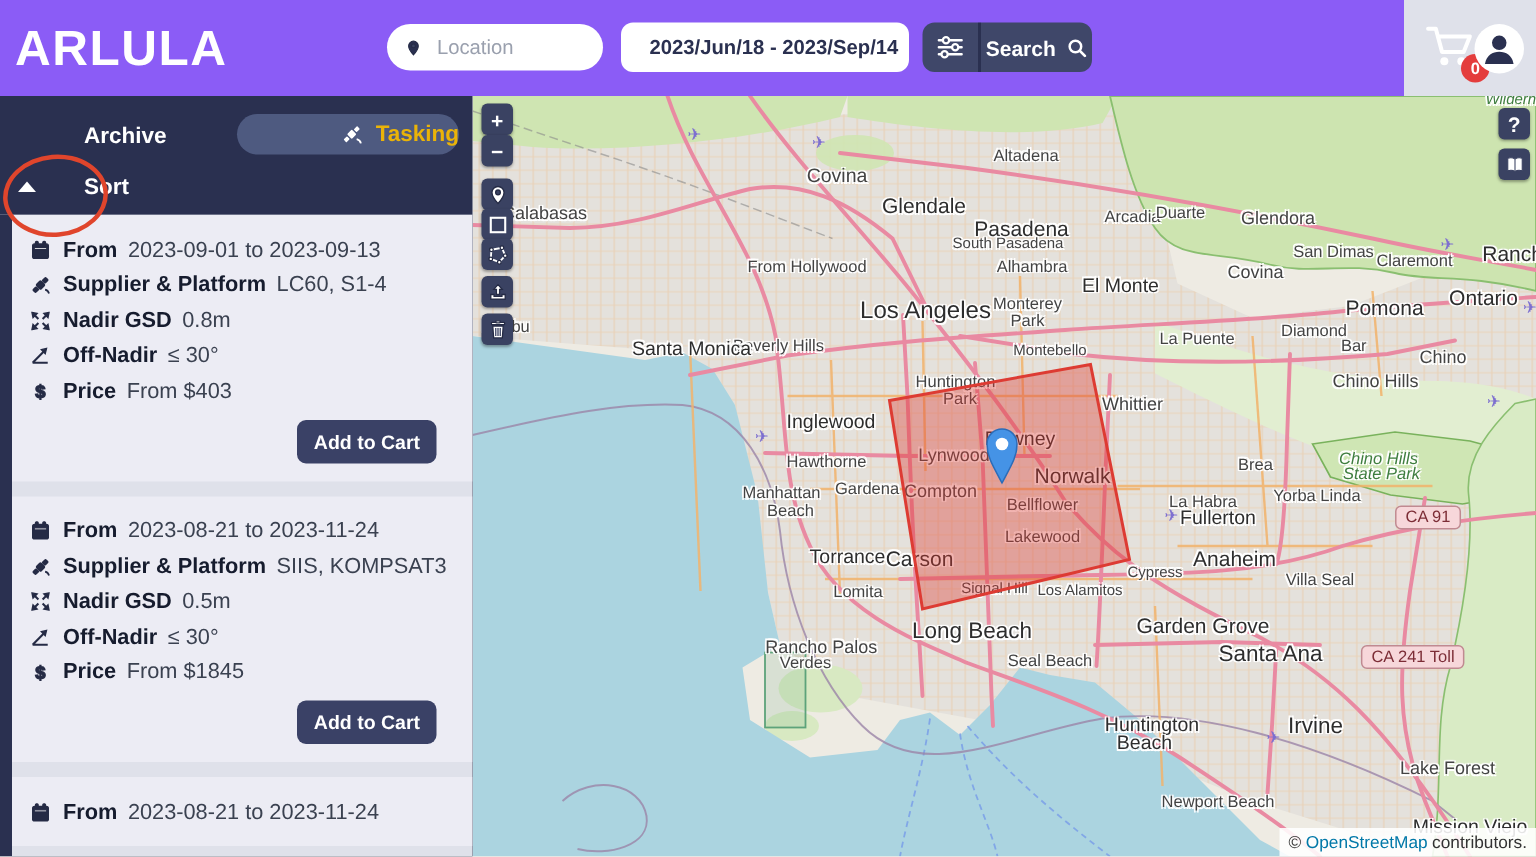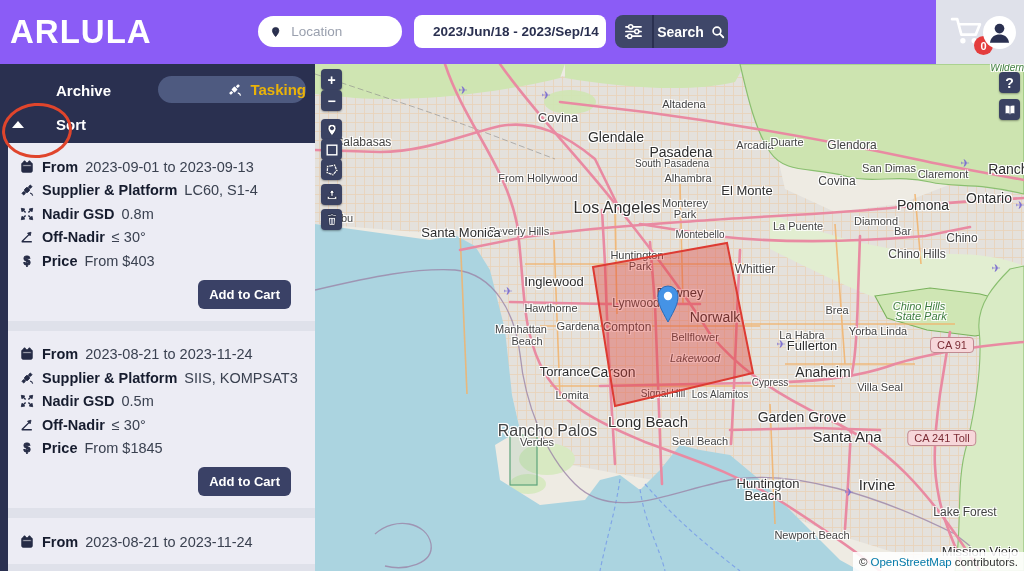--- a/index.html
+++ b/index.html
@@ -456,27 +456,27 @@
       <span class="maplabel city" style="left: 250px; top: 307px; font-size: 13px;">Torrance</span>
       <span class="maplabel" style="left: 257px; top: 331px; font-size: 11px;">Lomita</span>
       <span class="maplabel city" style="left: 298px; top: 308px; font-size: 14px;">Carson</span>
       <span class="maplabel" style="left: 312px; top: 263px; font-size: 12px;">Compton</span>
       <span class="maplabel" style="left: 321px; top: 239px; font-size: 12px;">Lynwood</span>
       <span class="maplabel" style="left: 322px; top: 191px; font-size: 11px;">Huntington</span>
       <span class="maplabel" style="left: 325px; top: 202px; font-size: 11px;">Park</span>
       <span class="maplabel city" style="left: 365px; top: 228px; font-size: 13px;">Downey</span>
       <span class="maplabel city" style="left: 400px; top: 253px; font-size: 14px;">Norwalk</span>
       <span class="maplabel" style="left: 380px; top: 273px; font-size: 11px;">Bellflower</span>
-      <span class="maplabel" style="left: 380px; top: 294px; font-size: 11px; font-style: italic;">Lakewood</span>
+      <span class="maplabel" style="left: 380px; top: 294px; font-size: 11px;">Lakewood</span>
       <span class="maplabel" style="left: 348px; top: 329px; font-size: 10px;">Signal Hill</span>
       <span class="maplabel" style="left: 405px; top: 330px; font-size: 10px;">Los Alamitos</span>
       <span class="maplabel" style="left: 427px; top: 318px; font-size: 10px; margin-left: 28px;">Cypress</span>
       <span class="maplabel city" style="left: 333px; top: 357px; font-size: 15px;">Long Beach</span>
       <span class="maplabel" style="left: 385px; top: 377px; font-size: 11px;">Seal Beach</span>
-      <span class="maplabel" style="left: 222px; top: 367px; font-size: 16px; padding-left: 21px;">Rancho Palos</span>
+      <span class="maplabel" style="left: 222px; top: 367px; font-size: 12px; padding-left: 21px;">Rancho Palos</span>
       <span class="maplabel" style="left: 222px; top: 378px; font-size: 11px;">Verdes</span>
       <span class="maplabel city" style="left: 487px; top: 353px; font-size: 14px;">Garden Grove</span>
       <span class="maplabel city" style="left: 532px; top: 372px; font-size: 15px;">Santa Ana</span>
       <span class="maplabel city" style="left: 508px; top: 308px; font-size: 14px;">Anaheim</span>
       <span class="maplabel city" style="left: 497px; top: 281px; font-size: 13px; text-align: right;">Fullerton</span>
       <span class="maplabel" style="left: 565px; top: 323px; font-size: 11px;">Villa Seal</span>
       <span class="maplabel city" style="left: 562px; top: 420px; font-size: 15px;">Irvine</span>
       <span class="maplabel" style="left: 650px; top: 448px; font-size: 12px;">Lake Forest</span>
       <span class="maplabel city" style="left: 453px; top: 419px; font-size: 13px;">Huntington</span>
       <span class="maplabel city" style="left: 448px; top: 431px; font-size: 13px;">Beach</span>

